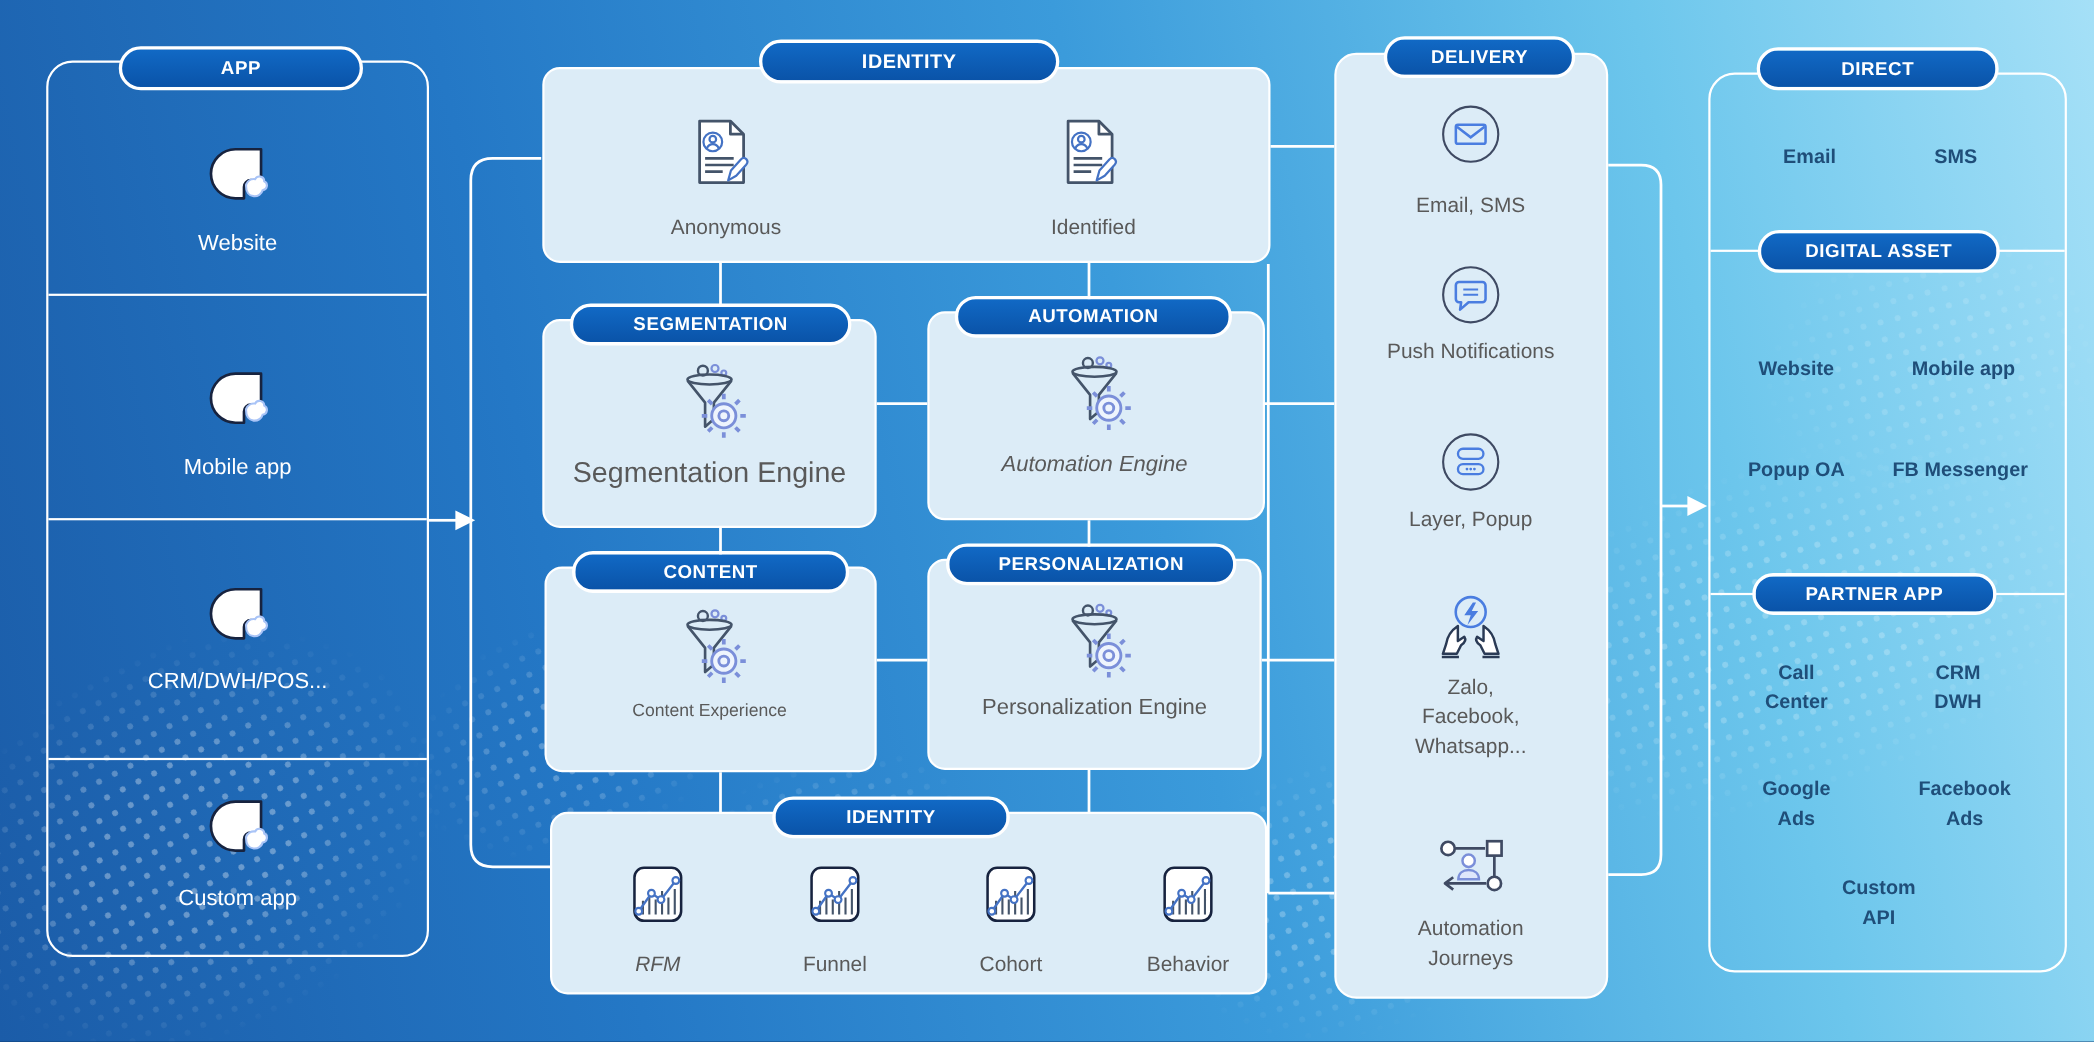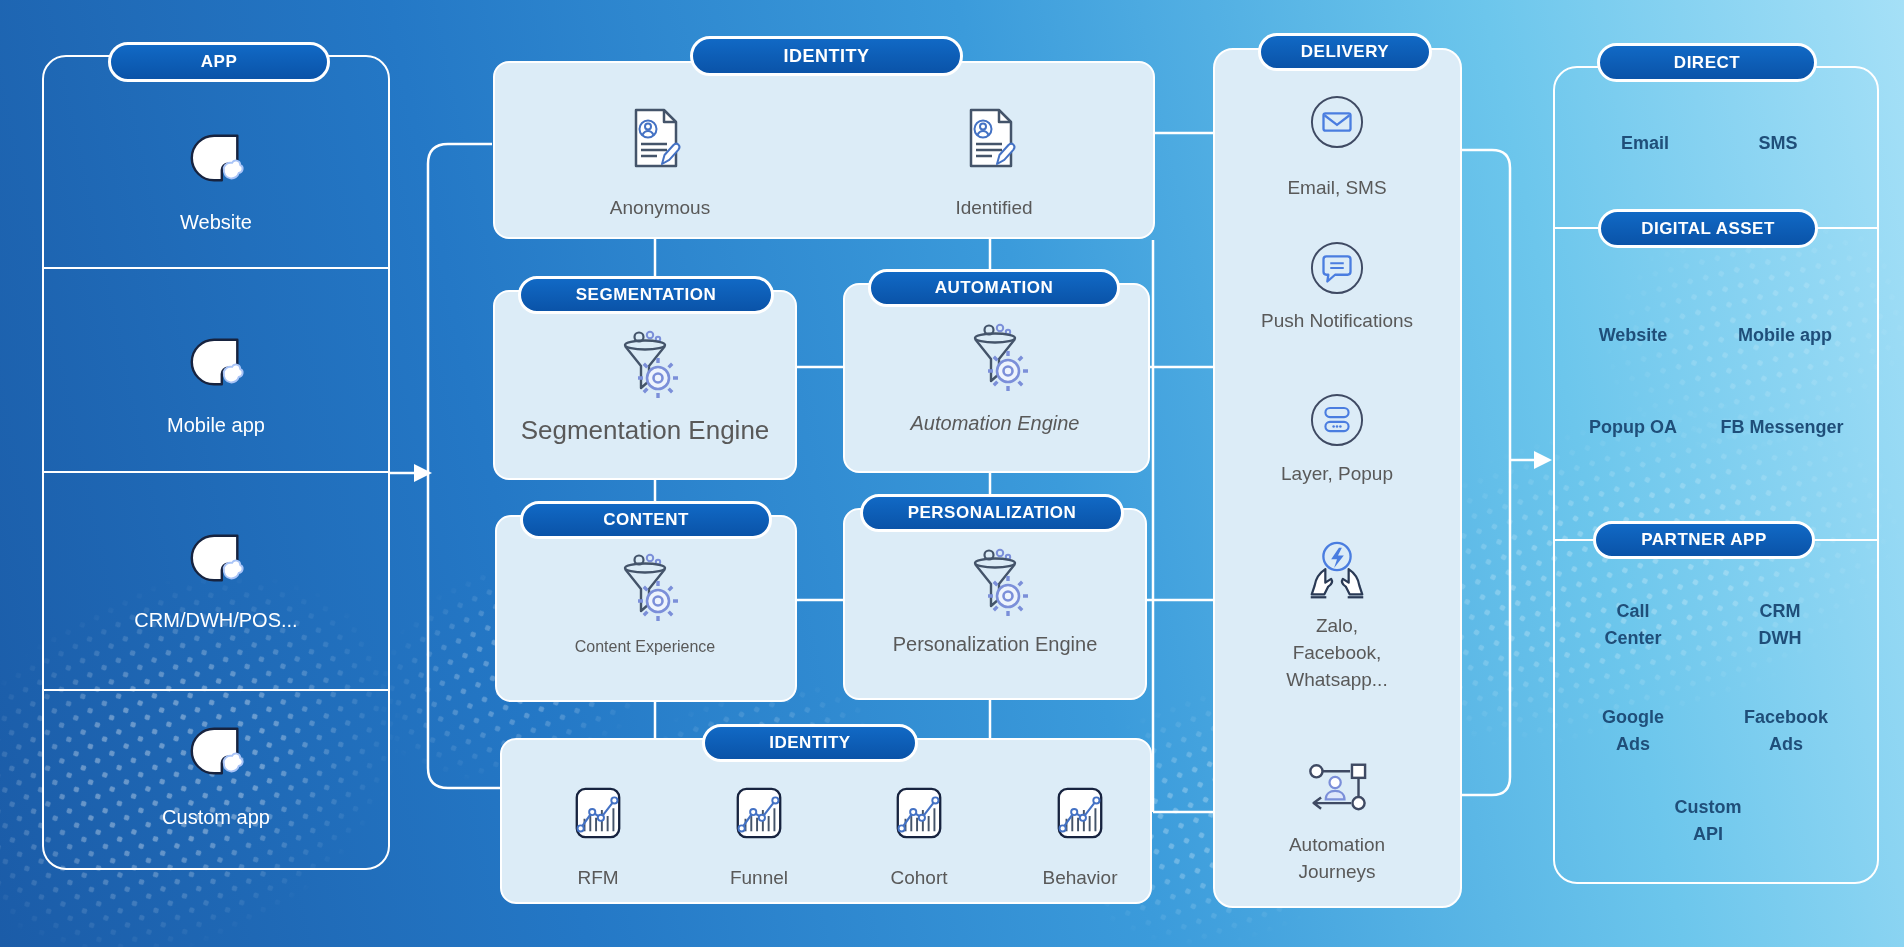--- a/index.html
+++ b/index.html
@@ -220,21 +220,21 @@
     </svg>
   <div class="center glabel" style="left:995px;top:644px;width:290px;font-size:20px;">Personalization Engine</div>
 
   <div class="panel" style="left:500px;top:738px;width:652px;height:166px;"></div>
   <div class="pill" style="left:702px;top:724px;width:216px;height:38px;">
     <span>IDENTITY</span>
   </div>
   <svg class="icn center" style="left:598px;top:813px" width="54" height="56">
       <use href="#sym-chart"></use>
     </svg>
-  <div class="center glabel" style="left:598px;top:877px;width:140px;">RFM</div>
+  <div class="center glabel" style="left:598px;top:877px;width:140px;font-style:italic;">RFM</div>
   <svg class="icn center" style="left:759px;top:813px" width="54" height="56">
       <use href="#sym-chart"></use>
     </svg>
   <div class="center glabel" style="left:759px;top:877px;width:140px;">Funnel</div>
   <svg class="icn center" style="left:919px;top:813px" width="54" height="56">
       <use href="#sym-chart"></use>
     </svg>
   <div class="center glabel" style="left:919px;top:877px;width:140px;">Cohort</div>
   <svg class="icn center" style="left:1080px;top:813px" width="54" height="56">
       <use href="#sym-chart"></use>

